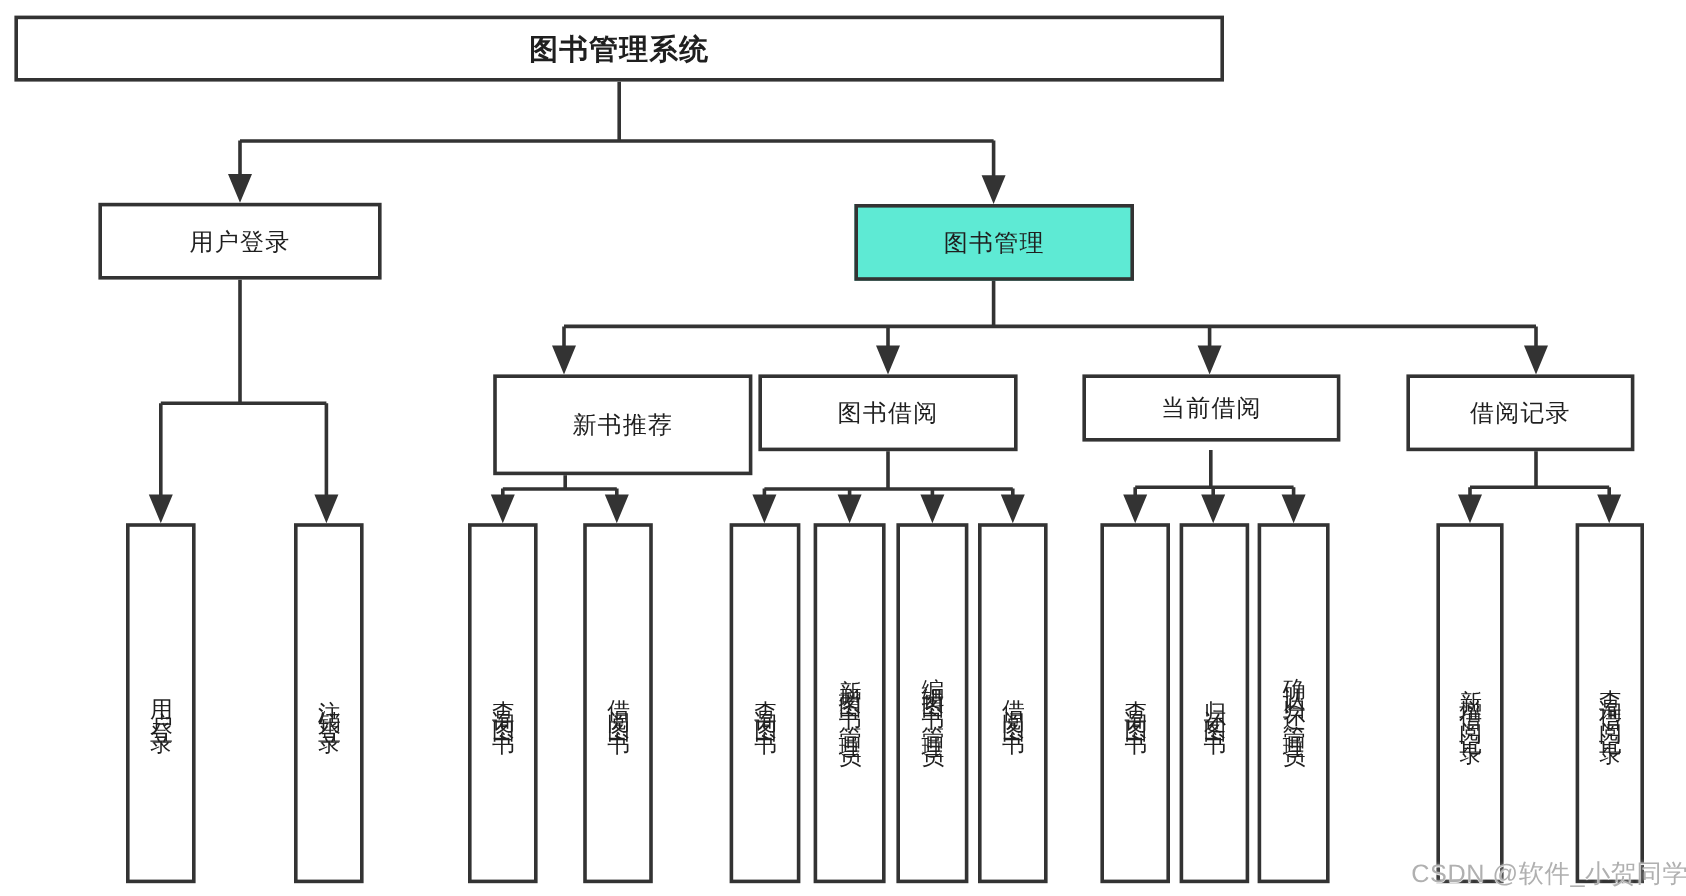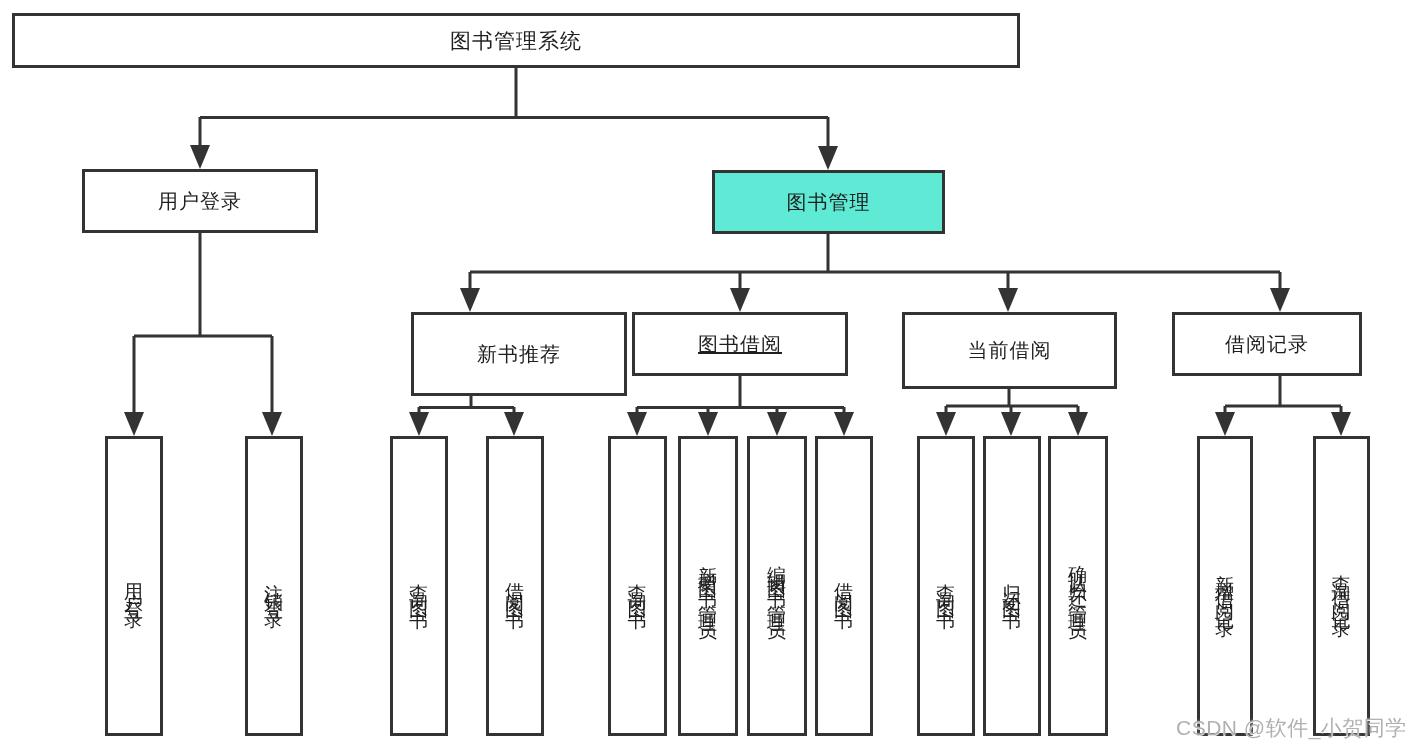--- a/index.html
+++ b/index.html
@@ -8,21 +8,21 @@
     width:1405px;height:747px;overflow:hidden;position:relative;
   }
   #canvas{position:relative;width:1405px;height:747px;background:#ffffff;}
   #connectors{position:absolute;left:0;top:0;width:1405px;height:747px;z-index:1;}
   .hbox{
     position:absolute;box-sizing:border-box;
     border:3px solid #333333;background:#ffffff;
     display:flex;align-items:center;justify-content:center;
     z-index:2;color:#1f1f1f;font-size:20px;letter-spacing:1px;white-space:nowrap;
   }
-  .hbox.root{font-size:21px;}
+  .hbox.root{font-size:24px;font-weight:bold;}
   .vbox{
     position:absolute;box-sizing:border-box;top:436px;height:300px;
     border:3px solid #333333;background:#ffffff;
     display:flex;align-items:center;justify-content:center;
     z-index:2;color:#1f1f1f;
   }
   .vtext{
     writing-mode:vertical-rl;
     font-size:19px;line-height:1;letter-spacing:9px;white-space:nowrap;
   }
@@ -88,24 +88,24 @@
   <div class="hbox" style="left: 82px; top: 169px; width: 236px; height: 64px; border-color: rgb(51, 51, 51); background: rgb(255, 255, 255); color: rgb(31, 31, 31);">
     <span>用户登录</span>
   </div>
   <div class="hbox" style="left: 712px; top: 170px; width: 233px; height: 64px; border-color: rgb(51, 51, 51); background: #5eead4; color: rgb(31, 31, 31);">
     <span>图书管理</span>
   </div>
 
   <div class="hbox" style="left: 363px; top: 312px; width: 216px; height: 84px; border-color: rgb(51, 51, 51); background: rgb(255, 255, 255); color: rgb(31, 31, 31); margin-left: 48px;">
     <span>新书推荐</span>
   </div>
-  <div class="hbox" style="left: 632px; top: 312px; width: 216px; height: 64px; border-color: rgb(51, 51, 51); background: rgb(255, 255, 255); color: rgb(31, 31, 31); text-decoration: underline;">
+  <div class="hbox" style="left: 632px; top: 312px; width: 216px; height: 64px; border-color: rgb(51, 51, 51); background: rgb(255, 255, 255); color: rgb(31, 31, 31);">
     <span>图书借阅</span>
   </div>
-  <div class="hbox" style="left: 902px; top: 312px; width: 215px; height: 77px; border-color: rgb(51, 51, 51); background: rgb(255, 255, 255); color: rgb(31, 31, 31);">
+  <div class="hbox" style="left: 902px; top: 312px; width: 215px; height: 56px; border-color: rgb(51, 51, 51); background: rgb(255, 255, 255); color: rgb(31, 31, 31);">
     <span>当前借阅</span>
   </div>
   <div class="hbox" style="left: 1172px; top: 312px; width: 190px; height: 64px; border-color: rgb(51, 51, 51); background: rgb(255, 255, 255); color: rgb(31, 31, 31);">
     <span>借阅记录</span>
   </div>
 
   <div class="vbox" style="left: 105px; width: 58px; border-color: rgb(51, 51, 51); background: rgb(255, 255, 255); color: rgb(31, 31, 31);">
     <span class="vtext">用户登录</span>
   </div>
   <div class="vbox" style="left: 245px; width: 58px; border-color: rgb(51, 51, 51); background: rgb(255, 255, 255); color: rgb(31, 31, 31);">

